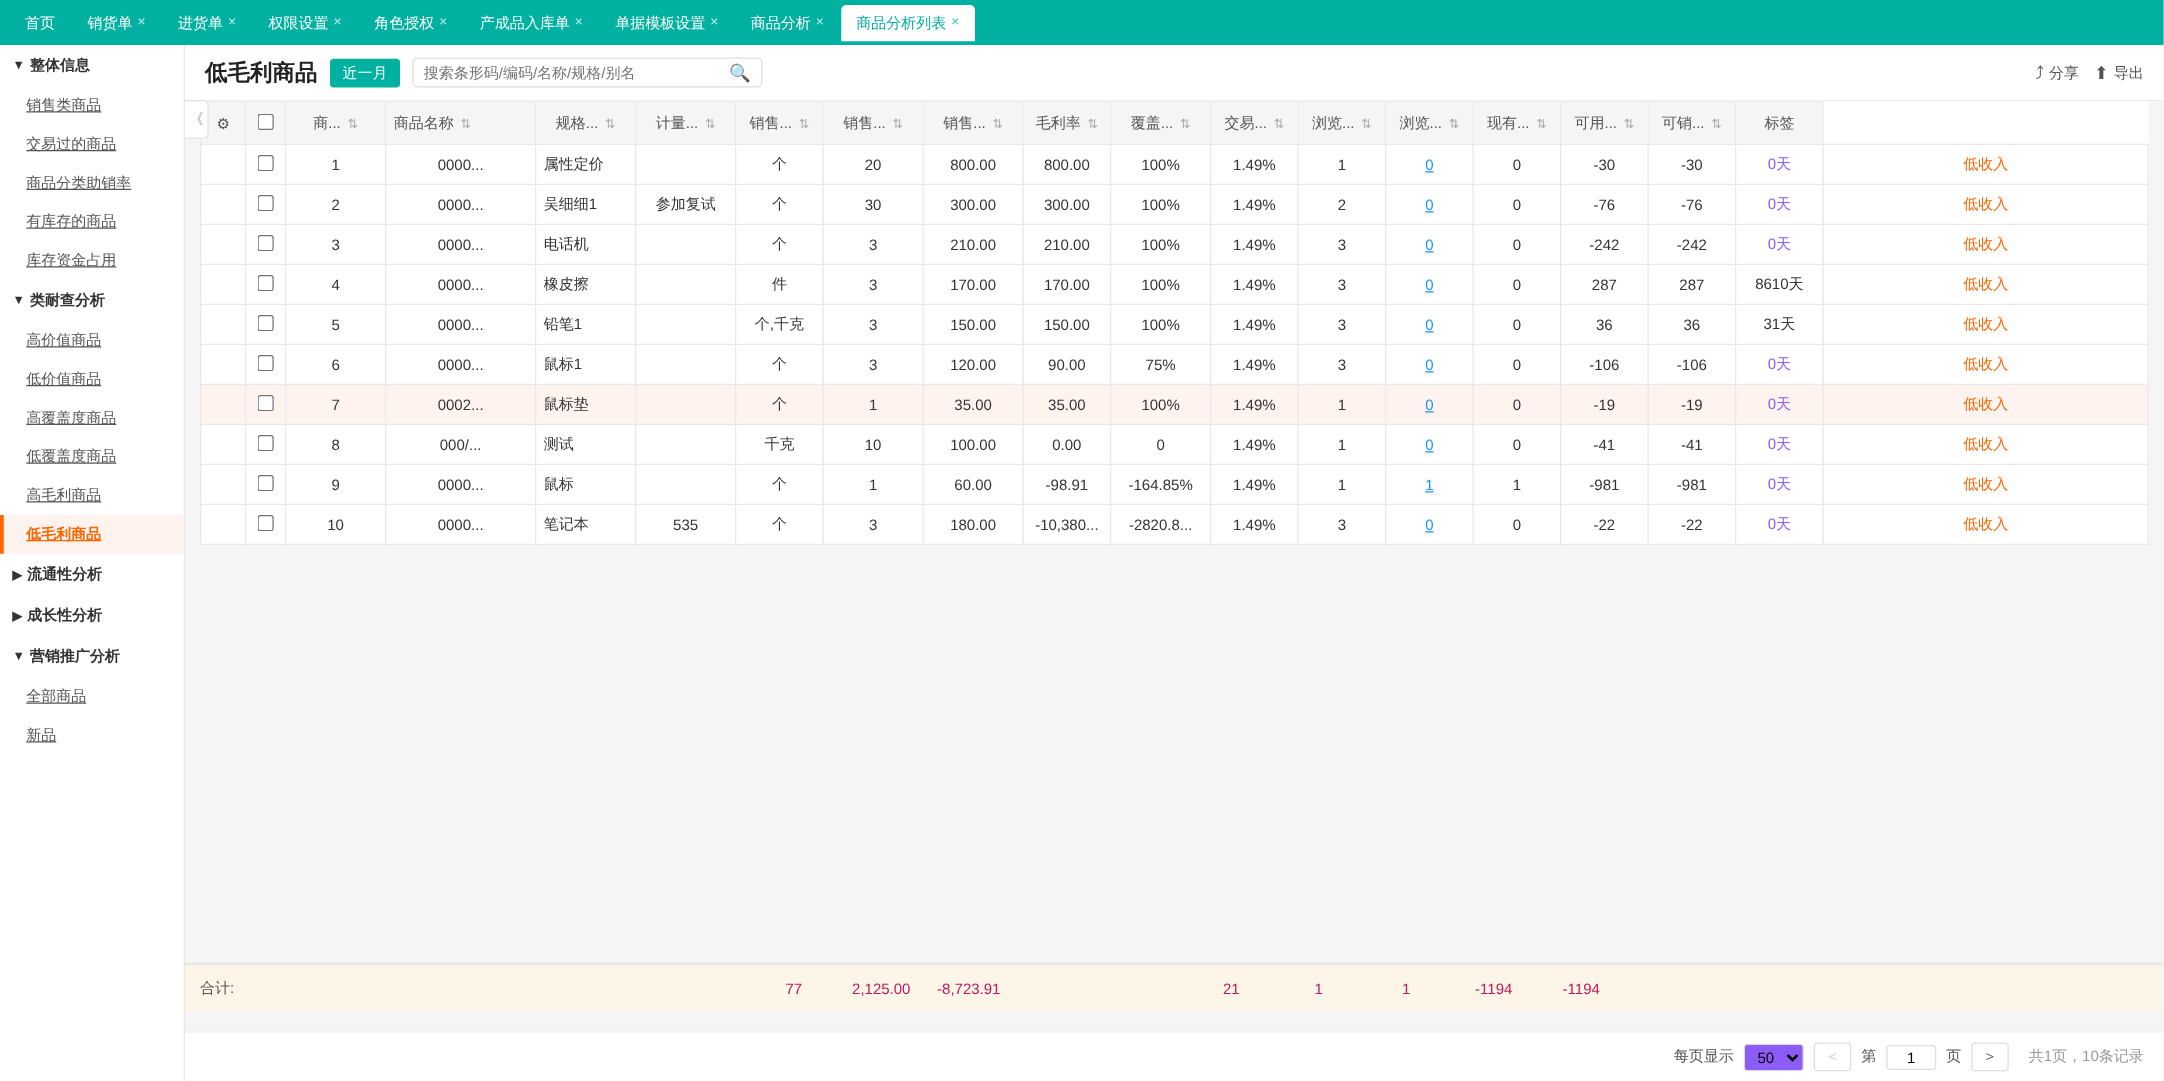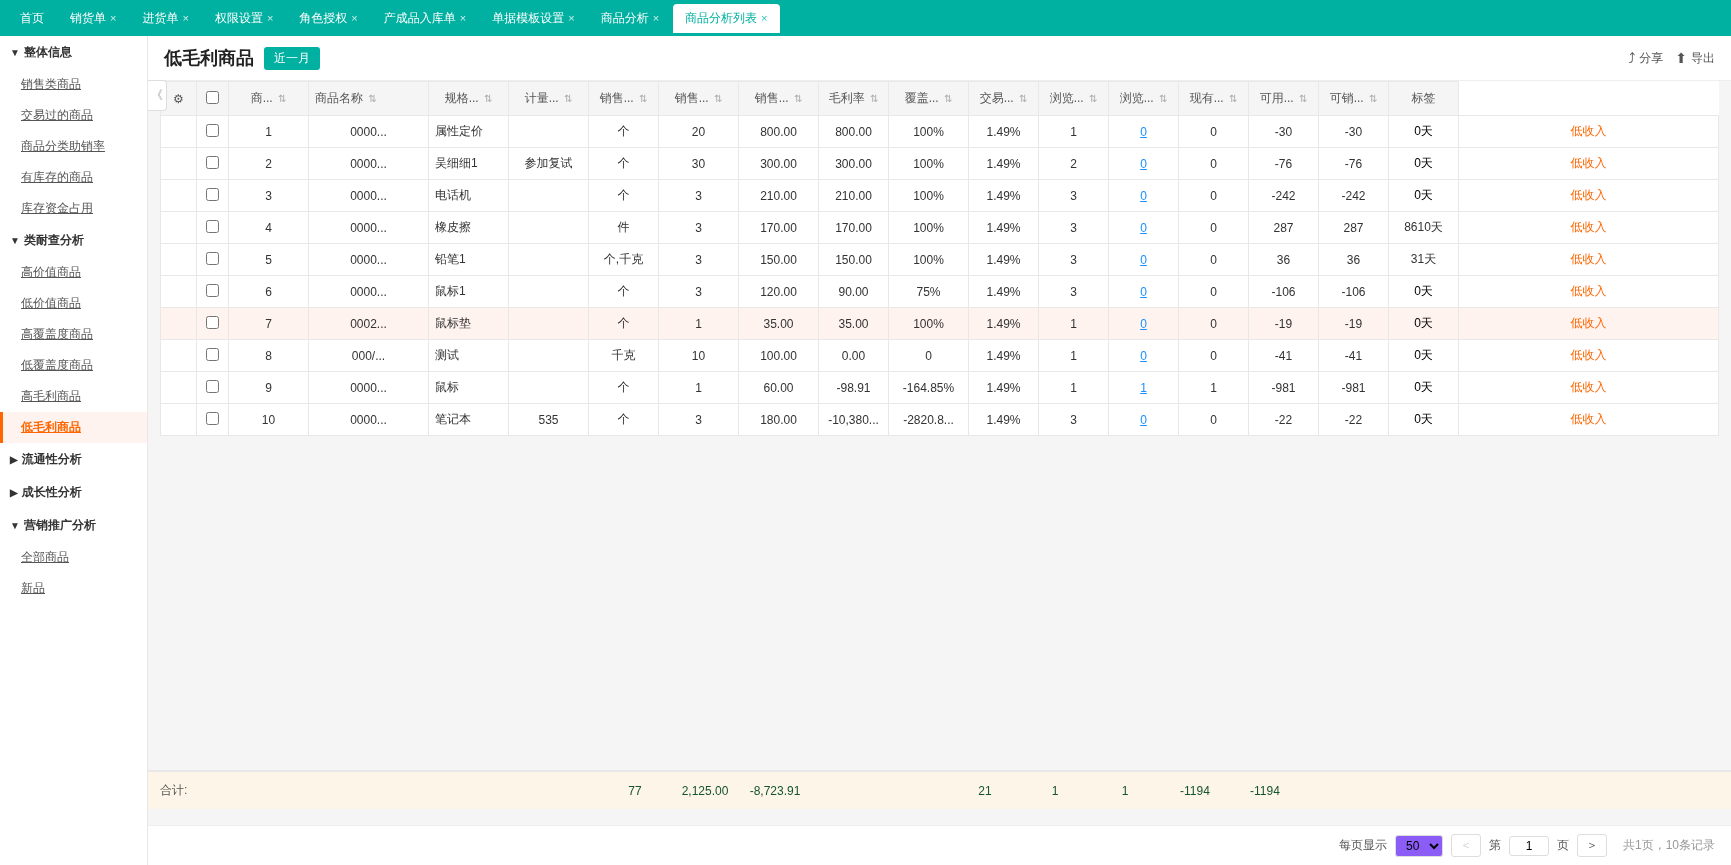--- a/index.html
+++ b/index.html
@@ -212,21 +212,21 @@
     .col-coverage { width: 80px; }
     .col-transaction { width: 70px; }
     .col-view1 { width: 70px; }
     .col-view2 { width: 70px; }
     .col-current { width: 70px; }
     .col-available { width: 70px; }
     .col-saleable { width: 70px; }
     .col-tag { width: 70px; }
 
     td.text-left { text-align: left; }
-    td.red { color: #000000; }
+    td.red { color: #8b5cf6; }
     td.orange { color: #ff6600; }
     td.link { color: #1890ff; text-decoration: underline; cursor: pointer; }
 
     
     .table-footer {
       background: #fdf6e8;
       border-top: 2px solid #e8e8e8;
       padding: 6px 12px;
       display: flex;
       align-items: center;
@@ -235,21 +235,21 @@
     .footer-label {
       color: #555;
       font-weight: normal;
       padding: 4px 12px 4px 0;
       min-width: 80px;
     }
     .footer-cell {
       padding: 4px 6px;
       min-width: 70px;
       text-align: center;
-      color: #14532d;
+      color: #be185d;
     }
 
     
     .pagination-bar {
       background: #fff;
       border-top: 1px solid #eee;
       padding: 8px 16px;
       display: flex;
       align-items: center;
       justify-content: flex-end;
@@ -370,20 +370,24 @@
 
   <button class="sidebar-collapse-btn">
     <span>《</span>
   </button>
 
   <main class="content">
 
     <div class="page-header">
       <h1 class="page-title">低毛利商品</h1>
       <button class="filter-btn">近一月</button>
+      <div class="search-box">
+        <input type="text" placeholder="搜索条形码/编码/名称/规格/别名" style="">
+        <span class="search-icon-svg" style="color:#aaa;"></span>
+      </div>
       <div class="header-actions">
         <button class="action-btn">
           <span style="font-size:14px;">⤴</span>
           <span>分享</span>
         </button>
         <button class="action-btn">
           <span style="font-size:14px;">⬆</span>
           <span>导出</span>
         </button>
       </div>

